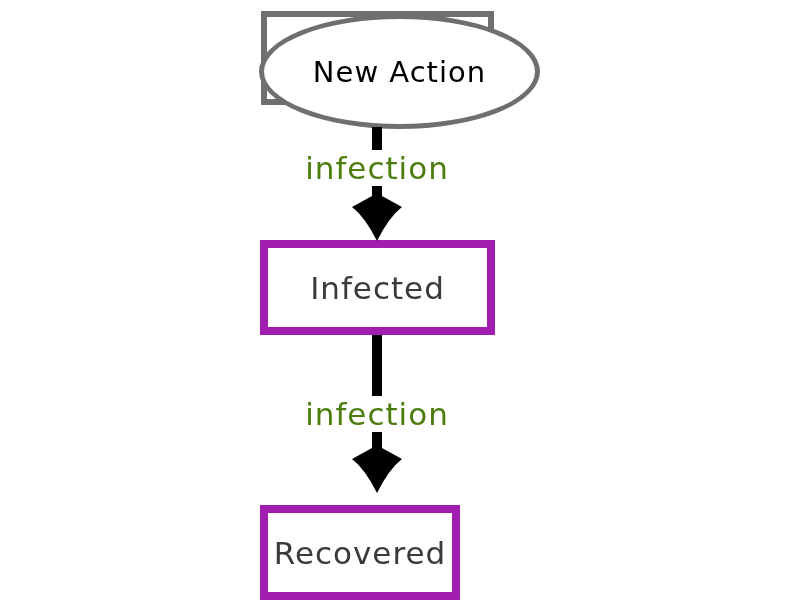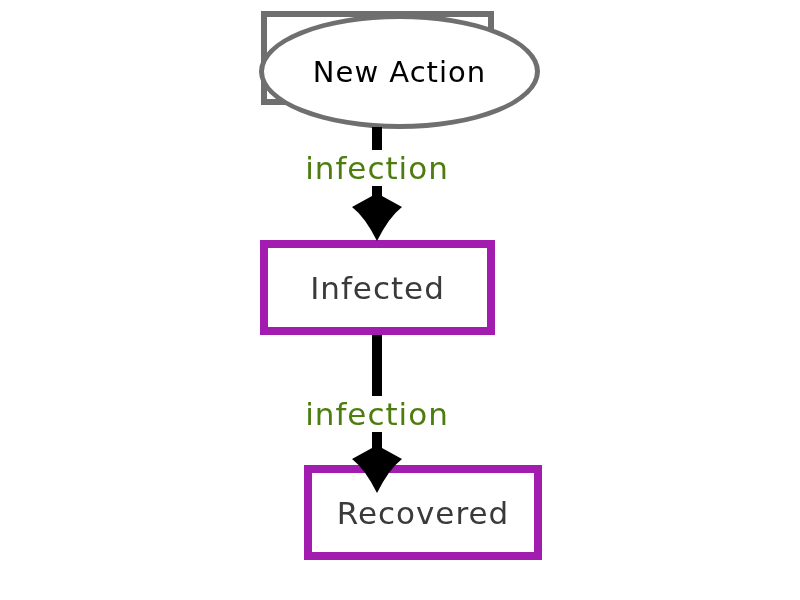--- a/index.html
+++ b/index.html
@@ -52,21 +52,21 @@
     background: #ffffff;
     z-index: 2;
     display: flex;
     align-items: center;
     justify-content: center;
     font-size: 31px;
     color: #3a3a3a;
     letter-spacing: 1px;
   }
   .node-infected { top: 240px; }
-  .node-recovered { top: 465px; width: 238px; margin-left: 44px; }
+  .node-recovered { top: 505px; width: 200px; }
   .edge-stem {
     width: 10px;
     left: 372px;
     background: #000000;
     z-index: 3;
   }
   .stem-infection { top: 127px; height: 76px; }
   .stem-recovery  { top: 335px; height: 117px; }
   .edge-head {
     left: 352px;

